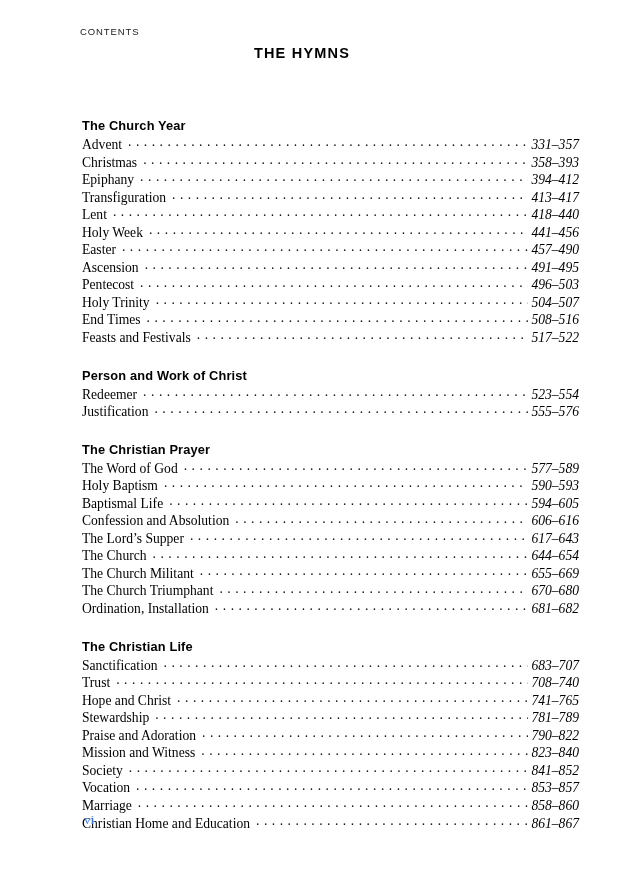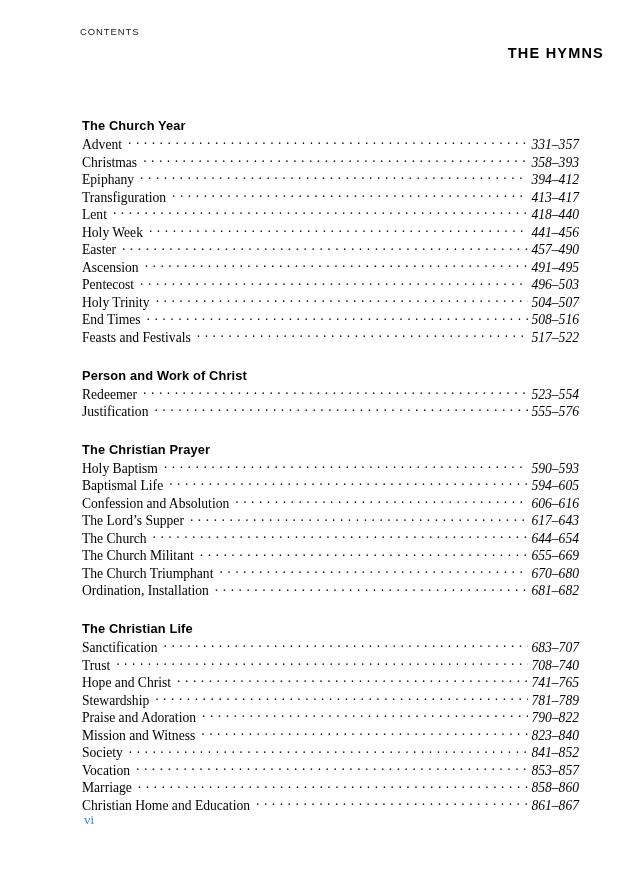--- a/index.html
+++ b/index.html
@@ -27,21 +27,21 @@
     letter-spacing: 0.9px;
     color: #1a1a1a;
   }
 
   
   .page-title {
     position: absolute;
     left: 0;
     right: 0;
     top: 45px;
-    text-align: right;
+    text-align: center;
     font-family: "Liberation Sans", "DejaVu Sans", sans-serif;
     font-weight: bold;
     font-size: 14.5px;
     letter-spacing: 1.2px;
     color: #000000;
   }
 
   
   .toc {
     position: absolute;
@@ -62,21 +62,21 @@
     font-family: "Liberation Sans", "DejaVu Sans", sans-serif;
     font-weight: bold;
     font-size: 12.8px;
     letter-spacing: 0.15px;
     color: #000000;
     margin-bottom: 3px;
   }
 
   .entry {
     display: flex;
-    align-items: flex-start;
+    align-items: center;
     font-size: 13.6px;
     line-height: 17.55px;
     white-space: nowrap;
   }
 
   .entry-label {
     flex: 0 0 auto;
     padding-right: 6px;
   }
 
@@ -196,20 +196,25 @@
         </div>
         <div class="entry">
           <span class="entry-label">Justification</span>
           <span class="entry-leader"></span>
           <span class="entry-pages">555–576</span>
         </div>
       </div>
       <div class="section">
         <div class="section-heading">The Christian Prayer</div>
         <div class="entry">
+          <span class="entry-label">The Word of God</span>
+          <span class="entry-leader"></span>
+          <span class="entry-pages">577–589</span>
+        </div>
+        <div class="entry">
           <span class="entry-label">Holy Baptism</span>
           <span class="entry-leader"></span>
           <span class="entry-pages">590–593</span>
         </div>
         <div class="entry">
           <span class="entry-label">Baptismal Life</span>
           <span class="entry-leader"></span>
           <span class="entry-pages">594–605</span>
         </div>
         <div class="entry">

